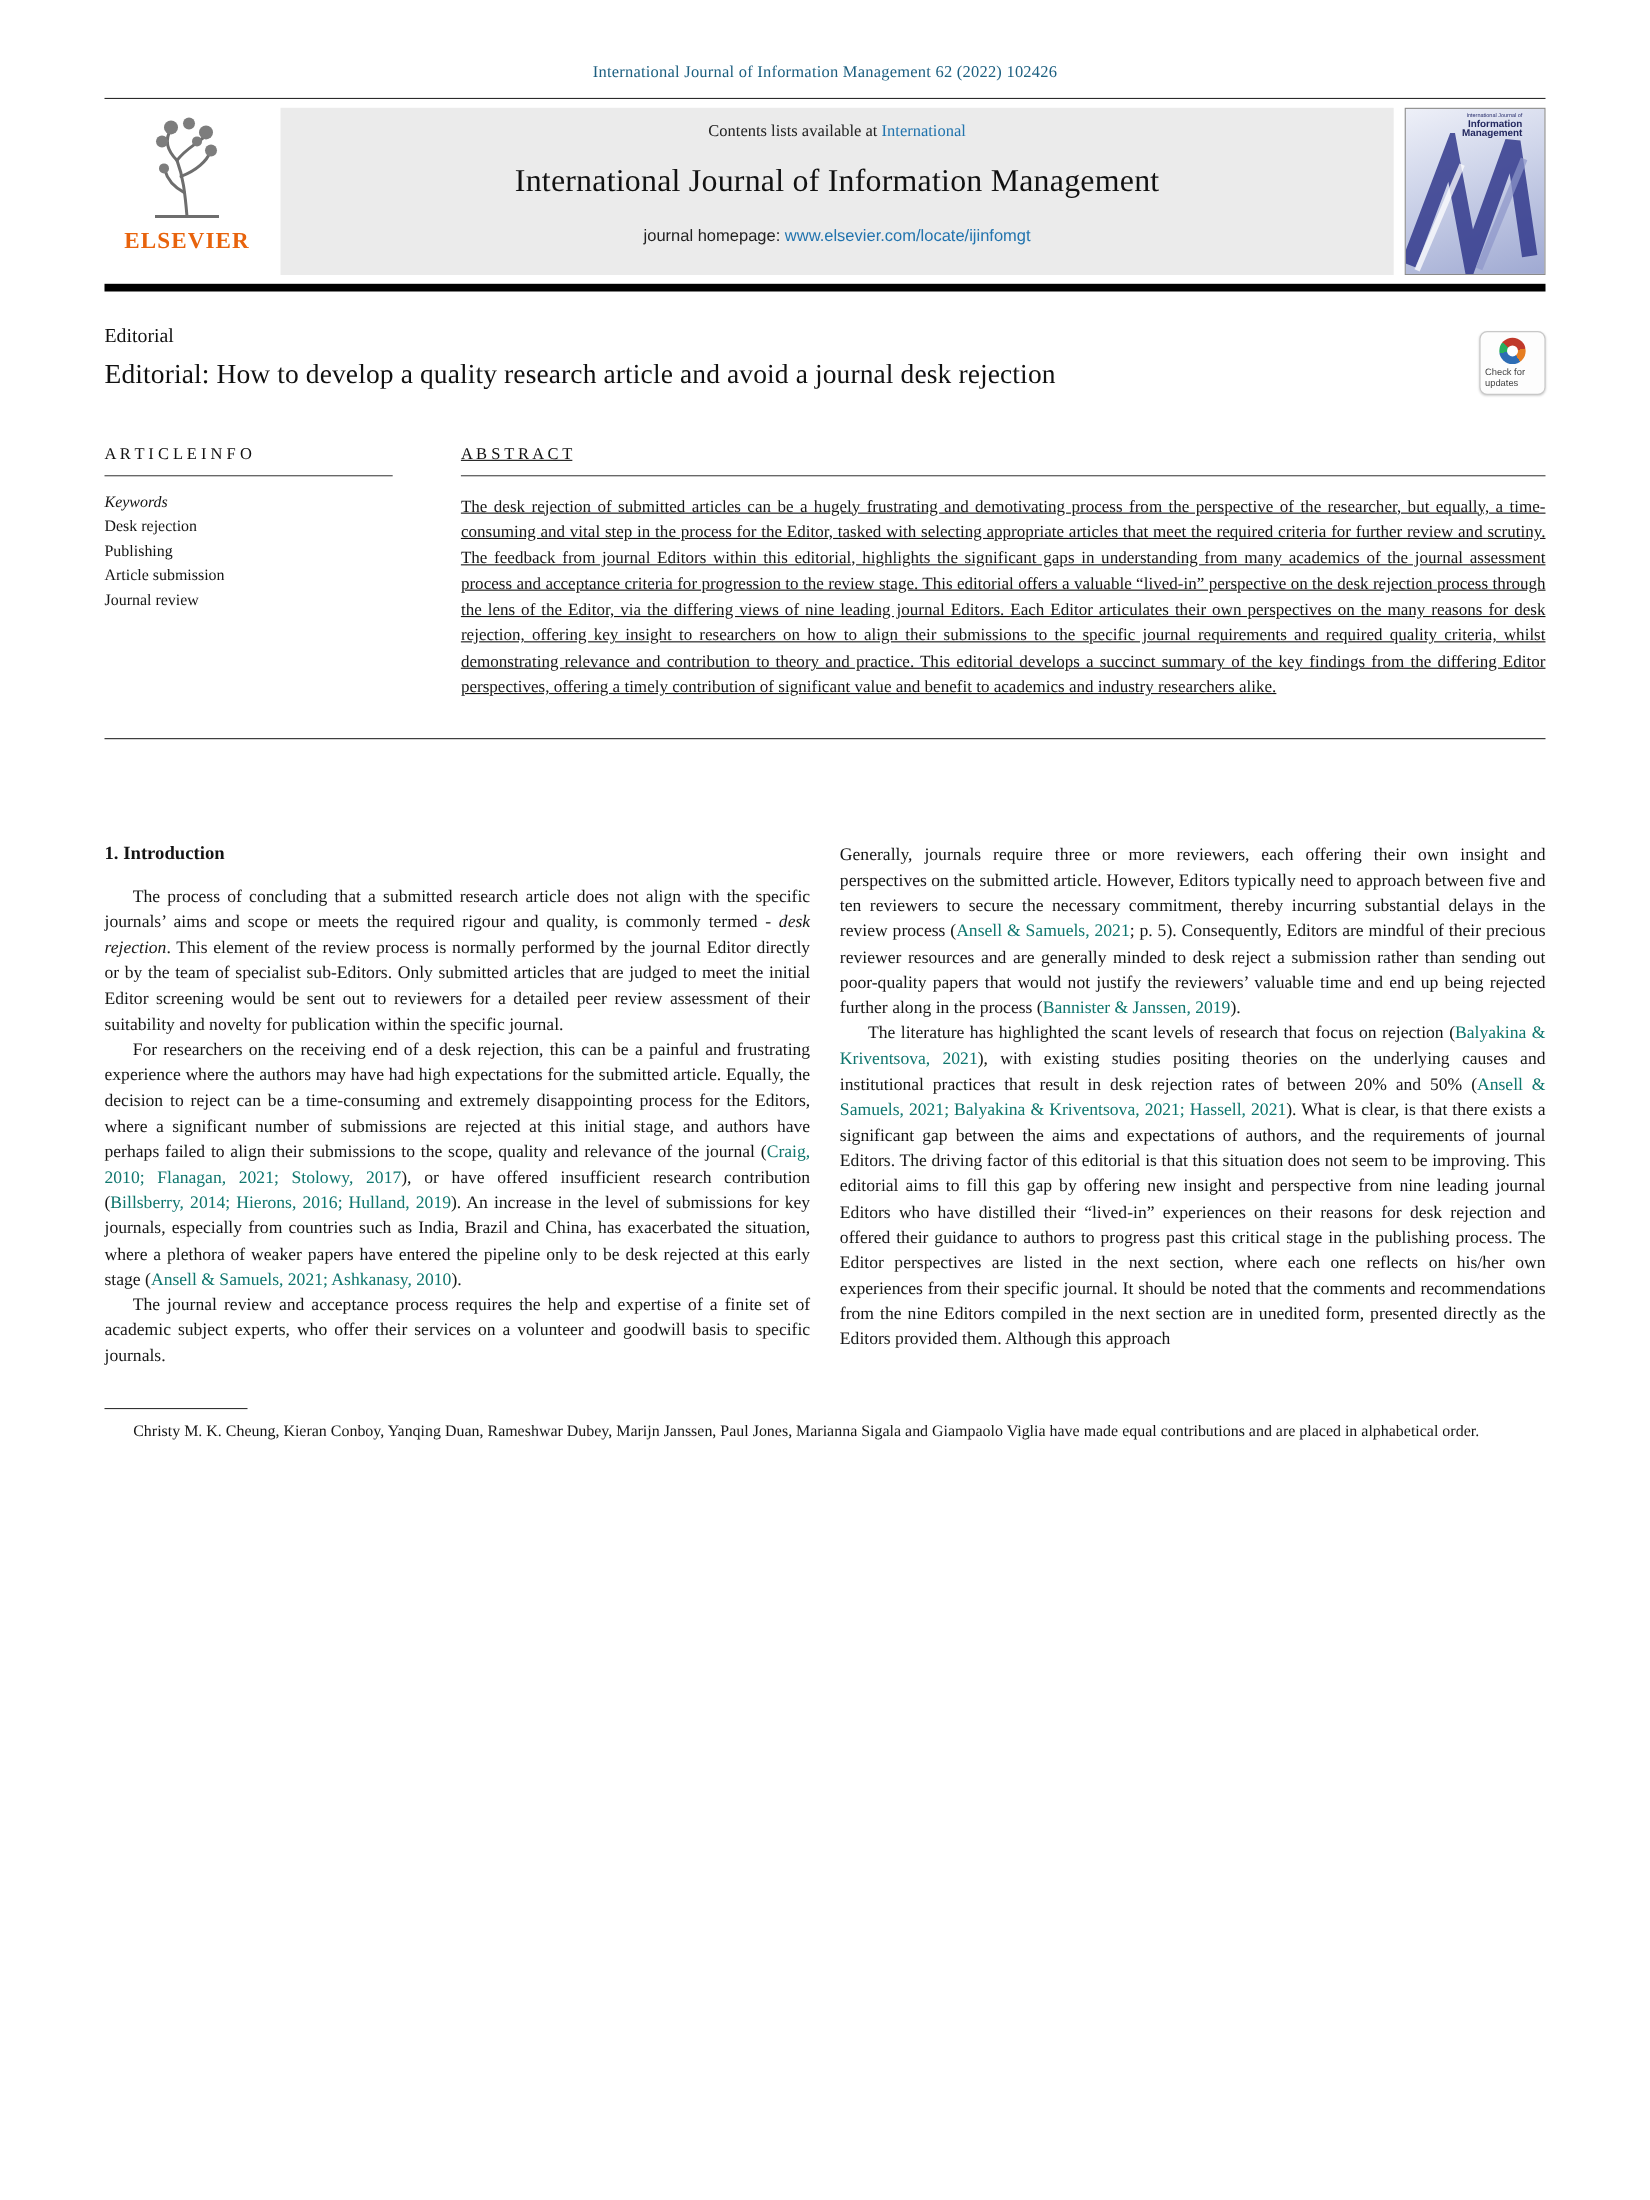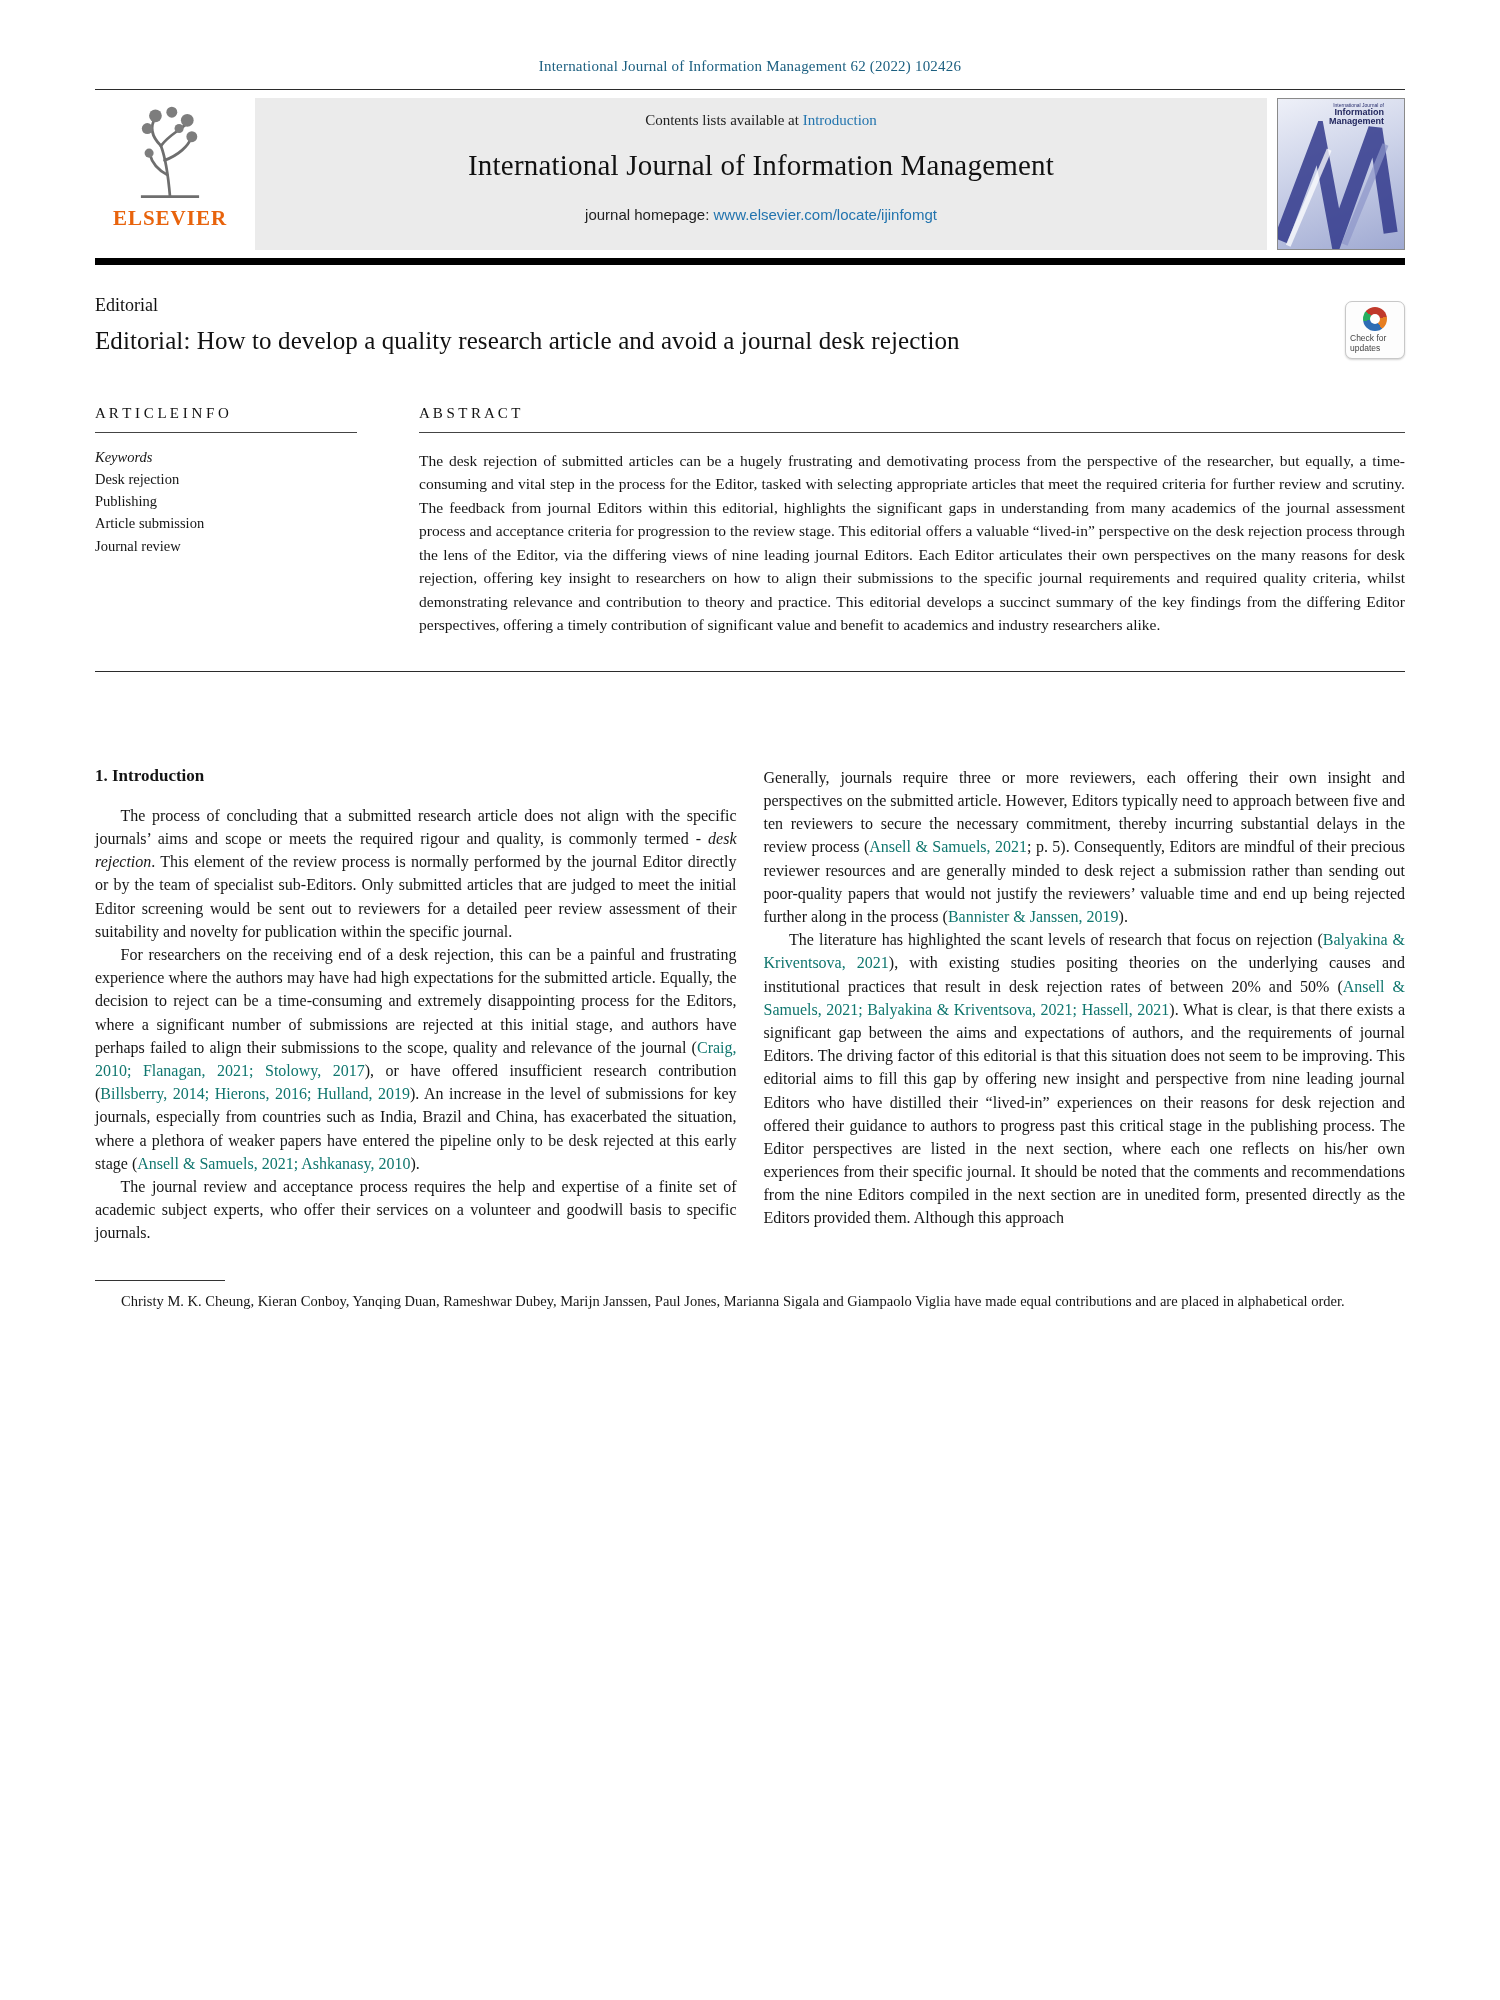--- a/index.html
+++ b/index.html
@@ -52,21 +52,21 @@
     position:relative;
   }
   .crossmark-icon::after {
     content:""; position:absolute; left:7px; top:7px; width:10px; height:10px; border-radius:50%; background:#fff;
   }
   .check-text { font-family:"Liberation Sans", sans-serif; font-size:8.5px; color:#444; line-height:1.15; }
 
   
   .info-block { display:flex; gap:62px; margin-top:46px; border-bottom:1.5px solid #2b2b2b; padding-bottom:34px; }
   .info-col { width:262px; flex:none; }
-  .abstract-col { flex:1; }
+  .abstract-col { flex:1;text-decoration:underline; }
   .col-heading { font-size:15px; color:#111; padding-bottom:10px; border-bottom:1px solid #444; margin-bottom:16px; }
   .kw-label { font-style:italic; font-size:14.5px; margin-bottom:2px; }
   .kw { font-size:14.5px; line-height:1.55; }
   .abstract-text { font-size:15.5px; line-height:1.52; text-align:justify; color:#161616; }
 
   
   .body-cols { display:flex; gap:27px; margin-top:94px; }
   .col { flex:1; min-width:0; }
   .sec-heading { font-size:17px; font-weight:bold; margin-bottom:18px; }
   .para { font-size:16px; line-height:1.45; text-align:justify; color:#161616; }
@@ -108,21 +108,21 @@
           <circle cx="60" cy="27" r="5"></circle>
           <circle cx="27" cy="54" r="5"></circle>
         </g>
         <path d="M18 102 h64" stroke="#6e6e6e" stroke-width="3"></path>
       </svg>
       <div class="pub-name">ELSEVIER</div>
     </div>
 
     <div class="mast-center">
       <div class="contents-line">
-        <span>Contents lists available at </span><a class="link">Introduction</a>
+        <span>Contents lists available at </span><a class="link">International</a>
       </div>
       <h1 class="journal-title">International Journal of Information Management</h1>
       <div class="homepage-line">
         <span>journal homepage: </span><a class="link">www.elsevier.com/locate/ijinfomgt</a>
       </div>
     </div>
 
     <div class="cover">
       <div class="cover-head">
         <div class="cover-kicker">International Journal of</div>

